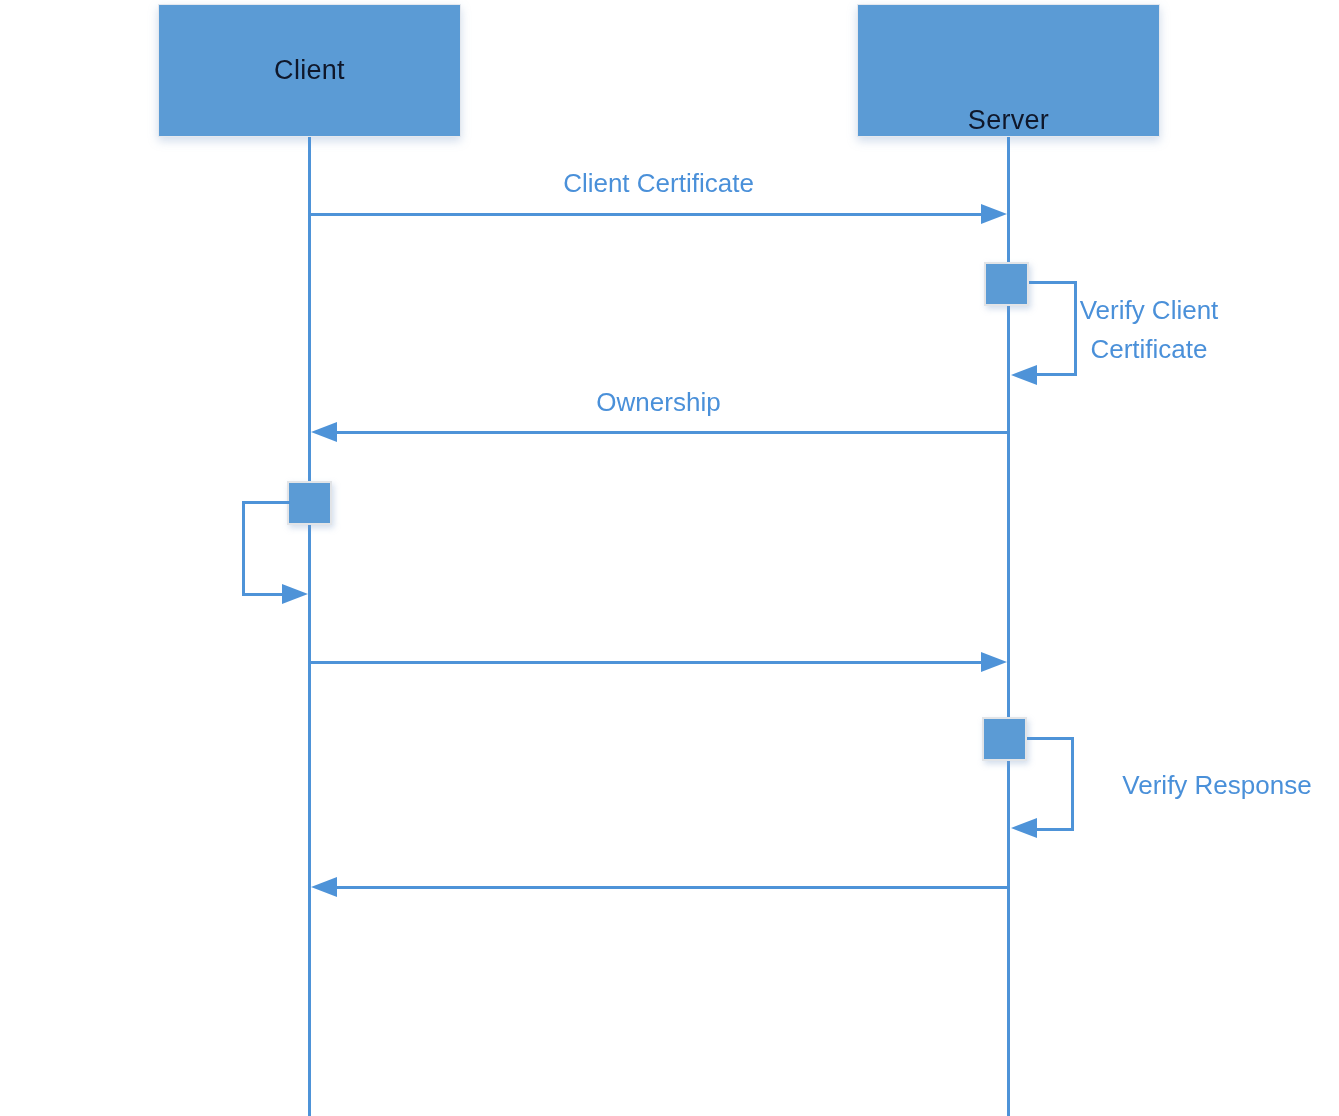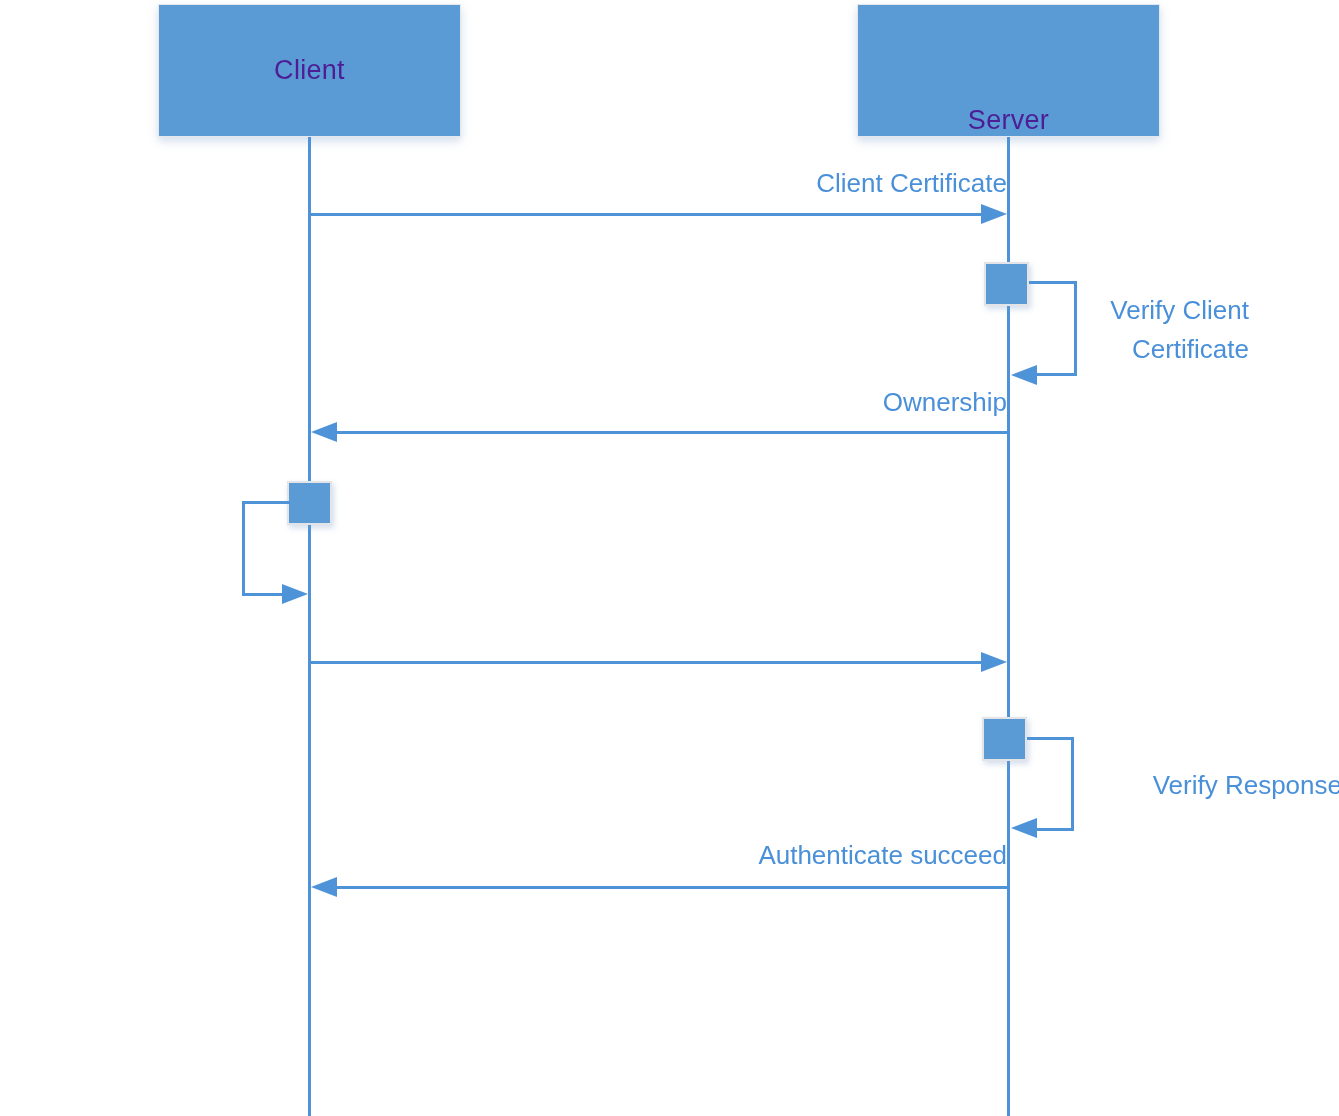--- a/index.html
+++ b/index.html
@@ -17,21 +17,21 @@
     height: 133px;
     background: var(--fill, #5B9BD5);
     border: 1px solid #e4e8ee;
     box-sizing: border-box;
     box-shadow: 0 4px 9px rgba(125,158,200,0.35);
     display: flex;
     align-items: center;
     justify-content: center;
   }
   .actor span {
-    color: #4c1d95;
+    color: #0f172a;
     font-size: 27px;
     letter-spacing: 0.3px;
   }
   .lifeline {
     position: absolute;
     width: 3px;
     background: var(--line, #4E93D8);
   }
   .mline {
     position: absolute;
@@ -40,21 +40,21 @@
   }
   .ah { position: absolute; width: 0; height: 0;
         border-top: 10px solid transparent;
         border-bottom: 10px solid transparent; }
   .ah-right { border-left: 26px solid var(--line, #4E93D8); }
   .ah-left  { border-right: 26px solid var(--line, #4E93D8); }
   .mlabel {
     position: absolute;
     color: var(--text, #4A90D9);
     font-size: 26px;
-    text-align: right;
+    text-align: center;
     line-height: 39px;
     white-space: pre-line;
   }
   .act {
     position: absolute;
     width: 45px;
     height: 44px;
     background: var(--fill, #5B9BD5);
     border: 2px solid #e2e4e7;
     box-sizing: border-box;
@@ -110,17 +110,16 @@
   <div class="ah ah-right" style="left:282px; top:584px;"></div>
 
   <div class="mline" style="left:310px; top:661px; width:671px;"></div>
   <div class="ah ah-right" style="left:981px; top:652px;"></div>
 
   <div class="act" style="left:982px; top:717px;"></div>
   <div class="loop loop-right" style="left:1027px; top:737px; width:47px; height:94px;"></div>
   <div class="ah ah-left" style="left:1011px; top:818px;"></div>
   <div class="mlabel" style="left:1092px; top:766px; width:250px;">Verify Response</div>
 
-  <div class="mlabel" style="left:310px; top:836px; width:697px;">Authenticate succeed</div>
   <div class="ah ah-left" style="left:311px; top:877px;"></div>
   <div class="mline" style="left:337px; top:886px; width:673px;"></div>
 
 </div>
 
 </body></html>

